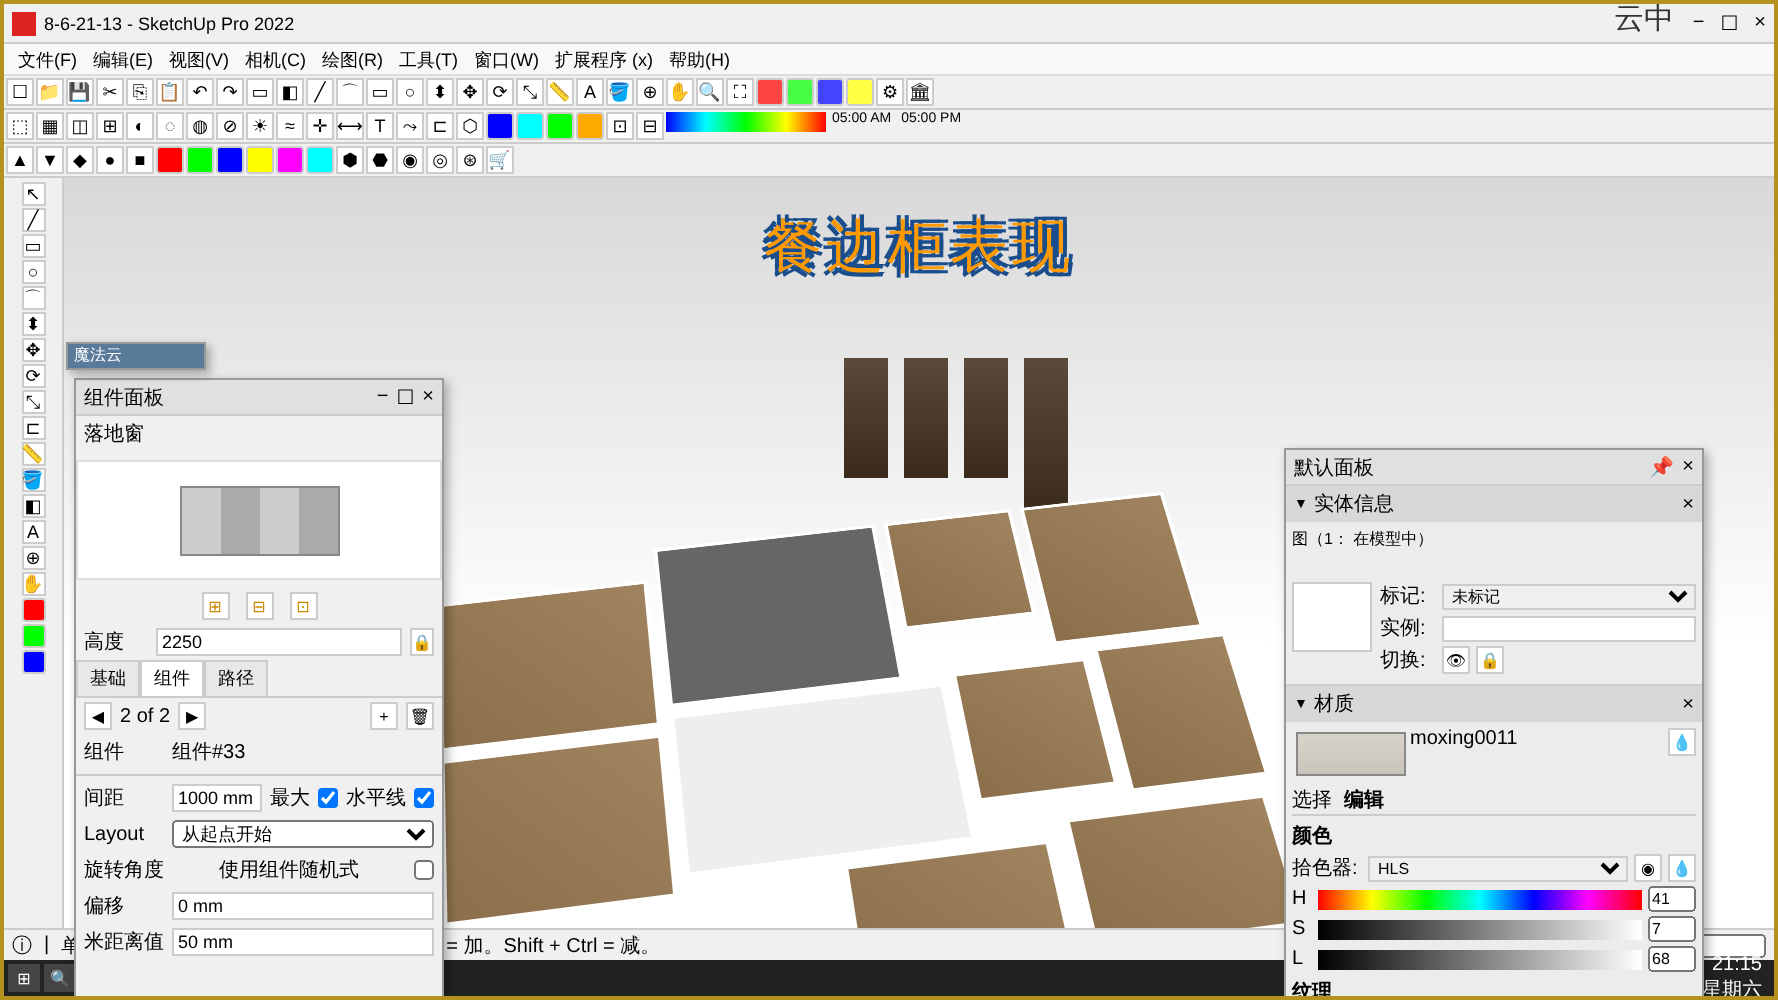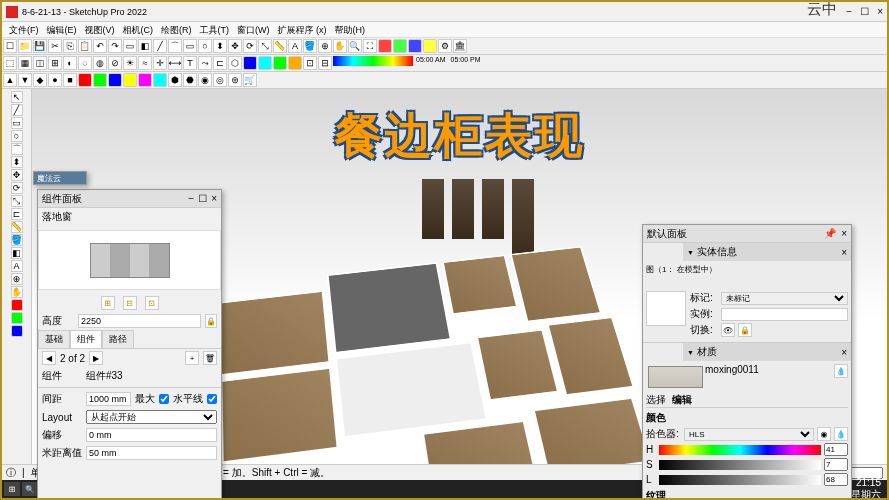--- a/index.html
+++ b/index.html
@@ -14,60 +14,60 @@
 .toolbar { display: flex; flex-wrap: wrap; background: #f0f0f0; padding: 1px; gap: 1px; border-bottom: 1px solid #ccc; min-height: 16px; }
 .tool-icon { width: 14px; height: 14px; display: inline-flex; align-items: center; justify-content: center; font-size: 9px; background: #fff; border: 1px solid #ccc; }
 .tool-icon.color { border-radius: 2px; }
 .main-area { position: relative; height: 390px; background: linear-gradient(#e8e8e8, #f5f5f5); }
 .viewport { position: absolute; left: 30px; top: 0; right: 0; bottom: 0; background: linear-gradient(180deg, #d8d8d8 0%, #ffffff 60%); overflow: hidden; }
 .floor-plan { position: absolute; left: 180px; top: 140px; width: 420px; height: 280px; transform: perspective(800px) rotateX(30deg) rotateZ(-8deg); }
 .room { position: absolute; background: #eee; border: 2px solid #fff; }
 .room.wood { background: linear-gradient(45deg, #8b6f4a, #a0845f); }
 .left-toolbar { position: absolute; left: 0; top: 0; width: 30px; height: 100%; background: #f0f0f0; border-right: 1px solid #ccc; display: flex; flex-direction: column; gap: 1px; padding: 2px; }
 .left-toolbar .tool-icon { width: 12px; height: 12px; margin: 0 auto; }
-.overlay-title { position: absolute; top: 15px; left: 50%; transform: translateX(-50%); font-size: 48px; font-weight: bold; color: #ff9900; text-shadow: 2px 2px 0 #1a4d8c, -2px -2px 0 #1a4d8c, 2px -2px 0 #1a4d8c, -2px 2px 0 #1a4d8c; z-index: 5; letter-spacing: 2px; }
+.overlay-title { position: absolute; top: 15px; left: 50%; transform: translateX(-50%); font-size: 29px; font-weight: normal; color: #ff9900; text-shadow: 2px 2px 0 #1a4d8c, -2px -2px 0 #1a4d8c, 2px -2px 0 #1a4d8c, -2px 2px 0 #1a4d8c; z-index: 5; letter-spacing: 2px; }
 .shelves { position: absolute; top: 90px; left: 390px; display: flex; gap: 8px; }
 .shelf { width: 22px; height: 60px; background: linear-gradient(#5a4a3a, #3a2a1a); }
 .panel { position: absolute; background: #f0f0f0; border: 1px solid #999; box-shadow: 2px 2px 5px rgba(0,0,0,0.3); }
 .panel-header { background: #e0e0e0; height: 18px; display: flex; align-items: center; padding: 0 4px; border-bottom: 1px solid #ccc; font-size: 9px; }
 .panel-header .close { margin-left: auto; }
 .component-panel { left: 35px; top: 100px; width: 185px; height: 360px; z-index: 10; }
 .component-preview { width: 100%; height: 60px; background: #fff; margin: 4px 0; display: flex; align-items: center; justify-content: center; border: 1px solid #ddd; }
 .component-preview .sliding-door { width: 80px; height: 35px; background: linear-gradient(90deg, #ccc 0%, #ccc 25%, #aaa 25%, #aaa 50%, #ccc 50%, #ccc 75%, #aaa 75%); border: 1px solid #888; }
 .comp-row { display: flex; align-items: center; padding: 2px 4px; gap: 4px; font-size: 9px; }
 .comp-row label { width: 40px; }
 .comp-row input[type="text"] { flex: 1; height: 14px; border: 1px solid #ccc; padding: 0 2px; font-size: 9px; }
 .comp-row input[type="checkbox"] { width: 10px; height: 10px; }
 .comp-row select { flex: 1; height: 14px; font-size: 9px; }
 .comp-tabs { display: flex; border-bottom: 1px solid #ccc; }
 .comp-tabs span { padding: 2px 6px; font-size: 9px; border: 1px solid #ccc; border-bottom: none; background: #e8e8e8; }
 .comp-tabs span.active { background: #fff; }
 .nav-row { display: flex; align-items: center; padding: 2px 4px; gap: 4px; }
 .nav-btn { width: 14px; height: 14px; border: 1px solid #ccc; background: #fff; display: flex; align-items: center; justify-content: center; font-size: 8px; }
 .tray-panel { left: 640px; top: 135px; width: 210px; height: 330px; z-index: 10; background: #ececec; }
 .tray-section { border-bottom: 1px solid #ccc; }
-.tray-section-header { background: #d8d8d8; padding: 2px 4px; display: flex; align-items: center; font-size: 9px; margin-left: 40px; }
+.tray-section-header { background: #d8d8d8; padding: 2px 4px; display: flex; align-items: center; font-size: 9px; }
 .tray-section-header .arrow { margin-right: 3px; font-size: 7px; }
 .tray-content { padding: 3px; font-size: 9px; }
 .info-row { display: flex; align-items: center; margin: 2px 0; gap: 3px; }
 .info-row label { width: 28px; }
 .info-row input, .info-row select { flex: 1; height: 13px; font-size: 8px; border: 1px solid #ccc; }
 .thumb { width: 40px; height: 35px; background: #fff; border: 1px solid #ccc; float: left; margin-right: 4px; }
 .material-swatch { width: 55px; height: 22px; border: 1px solid #888; background: linear-gradient(#d8d4cc, #c8c4bc); margin: 2px; }
 .color-picker { display: flex; flex-direction: column; gap: 2px; }
 .slider-row { display: flex; align-items: center; gap: 3px; }
 .slider-row label { width: 10px; }
 .slider-row .slider { flex: 1; height: 10px; background: linear-gradient(90deg, #f00, #ff0, #0f0, #0ff, #00f, #f0f, #f00); position: relative; }
 .slider-row .slider.gray { background: linear-gradient(90deg, #000, #fff); }
 .slider-row .val { width: 24px; font-size: 8px; }
 .statusbar { position: absolute; bottom: 18px; left: 0; right: 0; height: 16px; background: #f0f0f0; border-top: 1px solid #ccc; display: flex; align-items: center; padding: 0 4px; font-size: 9px; }
 .taskbar { position: absolute; bottom: 0; left: 0; right: 0; height: 18px; background: #222; display: flex; align-items: center; gap: 2px; padding: 0 2px; }
 .taskbar .tb-icon { width: 16px; height: 14px; background: #444; display: flex; align-items: center; justify-content: center; font-size: 8px; color: #fff; }
 .taskbar .tb-time { margin-left: auto; color: #fff; font-size: 8px; text-align: right; padding-right: 4px; }
-.small-cloud-panel { left: 31px; top: 82px; width: 54px; height: 14px; z-index: 11; background: #5a7a9a; }
+.small-cloud-panel { left: 31px; top: 82px; width: 70px; height: 14px; z-index: 11; background: #5a7a9a; }
 .yun-label { position: absolute; top: -2px; right: 50px; font-size: 15px; color: #333; }
 .gradient-bar { width: 80px; height: 10px; background: linear-gradient(90deg, #00f, #0ff, #0f0, #ff0, #f00); display: inline-block; }
 .time-entry { font-size: 7px; padding: 0 2px; }
 </style>
 </head>
 <body>
 
 <div class="titlebar">
   <span class="icon"></span>
   <span class="title">8-6-21-13 - SketchUp Pro 2022</span>
@@ -267,20 +267,25 @@
       <span>最大</span>
       <input type="checkbox" checked="" style="">
       <span>水平线</span>
       <input type="checkbox" checked="" style="">
     </div>
     <div class="comp-row">
       <label>Layout</label>
       <select><option>从起点开始</option></select>
     </div>
     <div class="comp-row">
+      <label>旋转角度</label>
+      <span style="flex:1;text-align:center">使用组件随机式</span>
+      <input type="checkbox" style="">
+    </div>
+    <div class="comp-row">
       <label>偏移</label>
       <input type="text" value="0 mm" style="">
     </div>
     <div class="comp-row">
       <label>米距离值</label>
       <input type="text" value="50 mm" style="">
     </div>
 
   </div>
 

